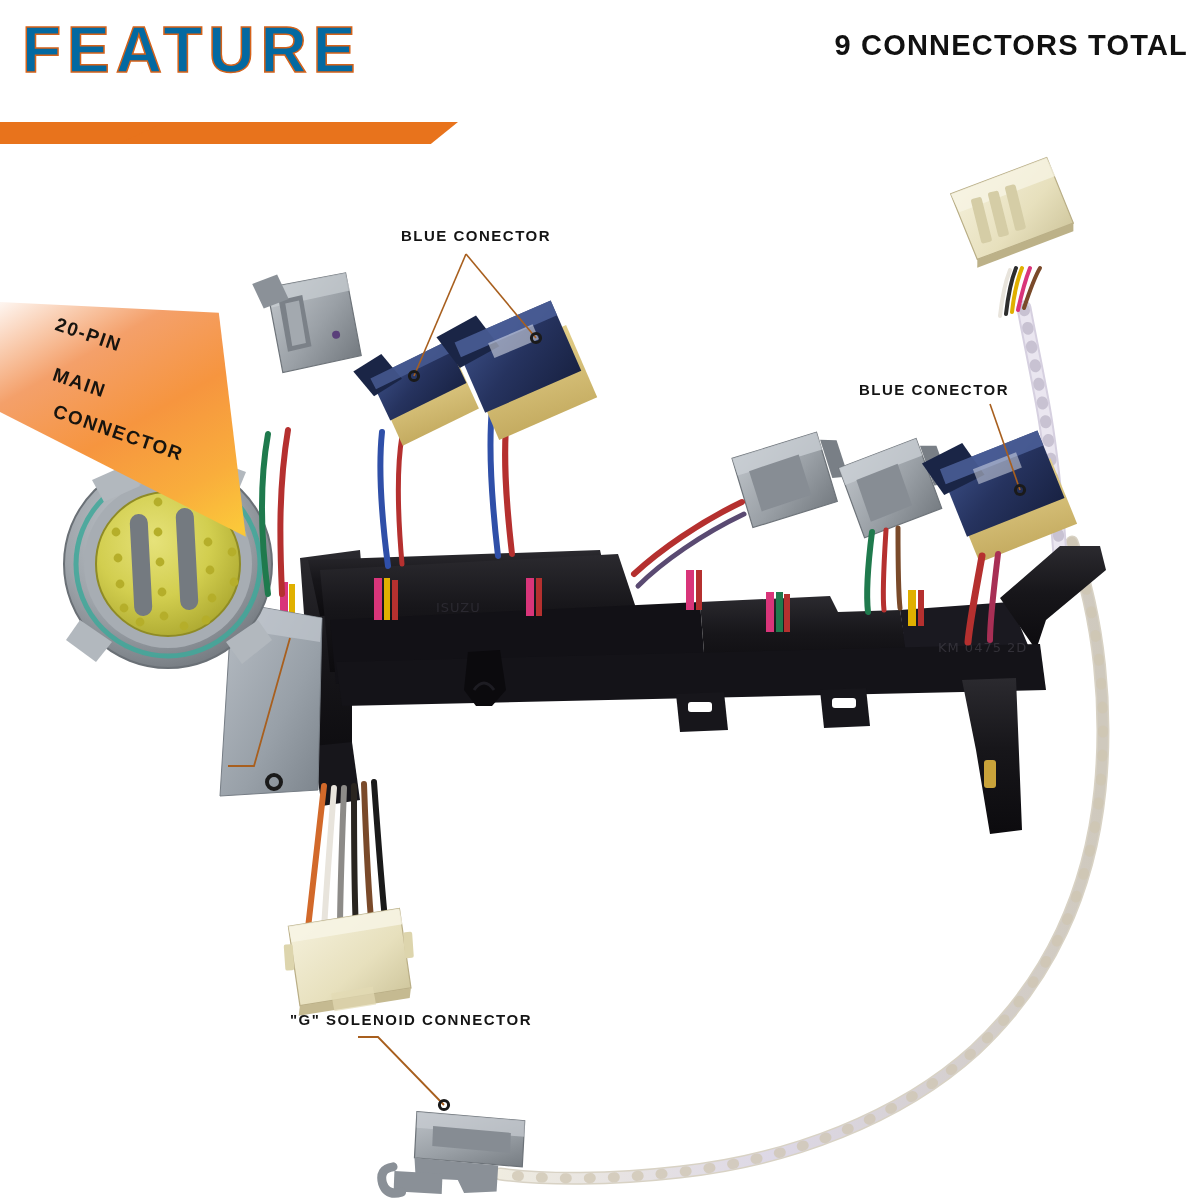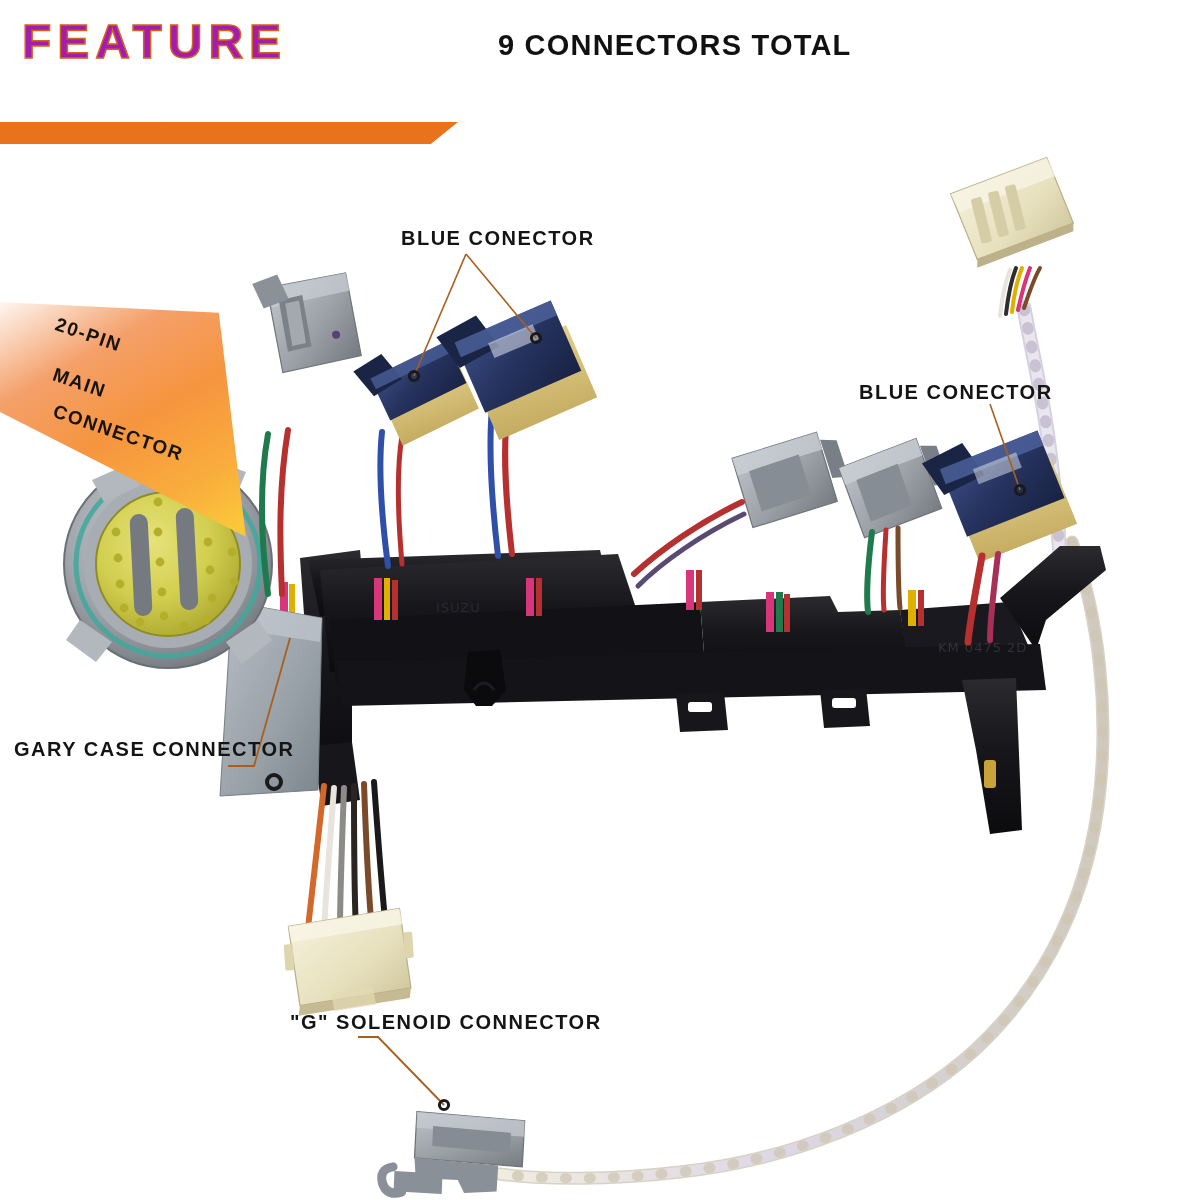--- a/index.html
+++ b/index.html
@@ -10,23 +10,23 @@
     font-family:"Liberation Sans", sans-serif;
     overflow:hidden;
   }
   #stage { position:relative; width:1200px; height:1200px; background:#fff; }
 
   
   #header { position:absolute; left:0; top:0; width:1200px; height:150px; }
 
   #feature-word {
     position:absolute; left:22px; top:18px;
-    font-size:48px; font-weight:700;
+    font-size:64px; font-weight:700;
     letter-spacing:6px;
-    color:#a21caf;
+    color:#0369a1;
     -webkit-text-stroke:1.5px #d4621a;
     line-height:1;
     white-space:nowrap;
     font-family:"Liberation Sans", sans-serif;
   }
 
   .banner-bar { position:absolute; background:#E8731C; }
   #banner-left {
     left:0px; top:122px; width:300px; height:22px;
     clip-path: polygon(0 0, 100% 0, 88% 100%, 0 100%);
@@ -35,20 +35,21 @@
     left:118px; top:122px; width:340px; height:22px;
     clip-path: polygon(14% 0, 100% 0, 92% 100%, 0 100%);
   }
 
   #headline-block { position:absolute; left:498px; top:22px; width:690px; }
   .headline {
     font-size:29px; font-weight:700; color:#111;
     letter-spacing:1.2px; line-height:1.62;
     white-space:nowrap;
     font-family:"Liberation Sans", sans-serif;
+    text-align:right;
   }
 
   
   #callout-wedge {
     position:absolute; left:-8px; top:296px;
     width:270px; height:280px;
   }
   #callout-wedge .wedge-shape {
     position:absolute; inset:0;
     background:linear-gradient(150deg,
@@ -66,21 +67,21 @@
     letter-spacing:1.6px; white-space:nowrap;
     font-family:"Liberation Sans", sans-serif;
   }
   #callout-l1 { left:62px; top:28px;  transform:rotate(19deg); }
   #callout-l2 { left:60px; top:76px;  transform:rotate(19deg); }
   #callout-l3 { left:58px; top:126px; transform:rotate(19deg); }
 
   
   .leader-label {
     position:absolute;
-    font-size:20px; font-weight:700; color:#141414;
+    font-size:15px; font-weight:700; color:#141414;
     letter-spacing:1.5px; white-space:nowrap;
     font-family:"Liberation Sans", sans-serif;
   }
   #label-blue-left   { left:401px; top:227px; }
   #label-blue-right  { left:859px; top:381px; }
   #label-gary        { left:14px;  top:738px; }
   #label-gsol        { left:290px; top:1011px; }
 
   
   #photo { position:absolute; left:0; top:150px; width:1200px; height:1050px; }
@@ -401,16 +402,15 @@
 
       <path d="M228,766 L254,766 L290,638" fill="none" stroke="#a85f1e" stroke-width="1.8"></path>
 
       <path d="M358,1037 L378,1037 L444,1105" fill="none" stroke="#a85f1e" stroke-width="1.8"></path>
       <circle cx="444" cy="1105" r="4.6" fill="none" stroke="#1a1a1a" stroke-width="3"></circle>
     </svg>
   </div>
 
   <div class="leader-label" id="label-blue-left">BLUE CONECTOR</div>
   <div class="leader-label" id="label-blue-right">BLUE CONECTOR</div>
-  <div class="leader-label" id="label-gary">GARY CASE CONNECTOR</div>
   <div class="leader-label" id="label-gsol">"G" SOLENOID CONNECTOR</div>
 
 </div>
 
 </body></html>

